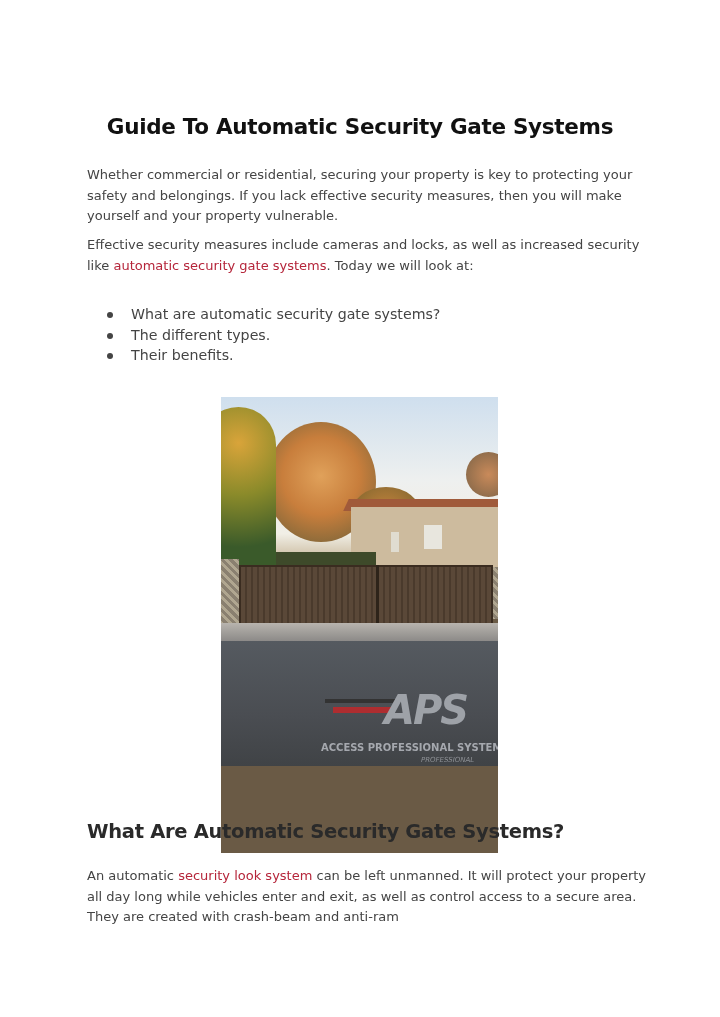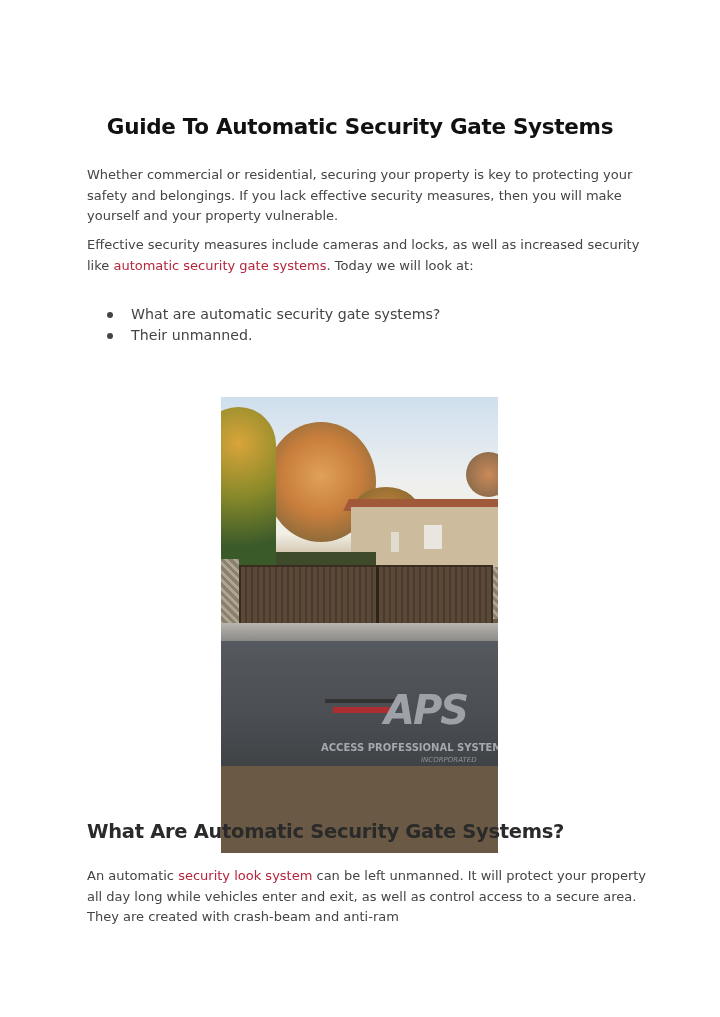--- a/index.html
+++ b/index.html
@@ -58,21 +58,22 @@
 <div class="page">
 
   <div class="h1">Guide To Automatic Security Gate Systems</div>
 
   <div class="p" style="top:165px;">Whether commercial or residential, securing your property is key to protecting your safety and belongings. If you lack effective security measures, then you will make yourself and your property vulnerable.</div>
 
   <div class="p" style="top:235px;"><span>Effective security measures include cameras and locks, as well as increased security like </span><span class="link">automatic security gate systems</span><span>. Today we will look at:</span></div>
 
   <ul class="bullets">
     <li><span class="dot"></span><span>What are automatic security gate systems?</span></li>
-    <li><span class="dot"></span><span>Their unmanned.</span></li>
+    <li><span class="dot"></span><span>The different types.</span></li>
+    <li><span class="dot"></span><span>Their benefits.</span></li>
   </ul>
 
   <div class="photo" title="Brown sliding automatic security gate in front of a residential property">
     <div class="sky"></div>
     <div class="tree2"></div>
     <div class="tree3"></div>
     <div class="tree4"></div>
     <div class="roof"></div>
     <div class="house"></div>
     <div class="win1"></div>
@@ -82,20 +83,20 @@
     <div class="wall-l"></div>
     <div class="wall-r"></div>
     <div class="gate"></div>
     <div class="gate-split"></div>
     <div class="sidewalk"></div>
     <div class="road"></div>
     <div class="logo-bar2"></div>
     <div class="logo-bar"></div>
     <div class="logo-aps">APS</div>
     <div class="logo-sub">ACCESS PROFESSIONAL SYSTEMS</div>
-    <div class="logo-inc">INCORPORATED</div>
+    <div class="logo-inc">PROFESSIONAL</div>
   </div>
 
   <div class="h2">What Are Automatic Security Gate Systems?</div>
 
   <div class="p" style="top:866px;"><span>An automatic </span><span class="link">security look system</span><span> can be left unmanned. It will protect your property all day long while vehicles enter and exit, as well as control access to a secure area. They are created with crash-beam and anti-ram</span></div>
 
 </div>
 
 </body></html>

